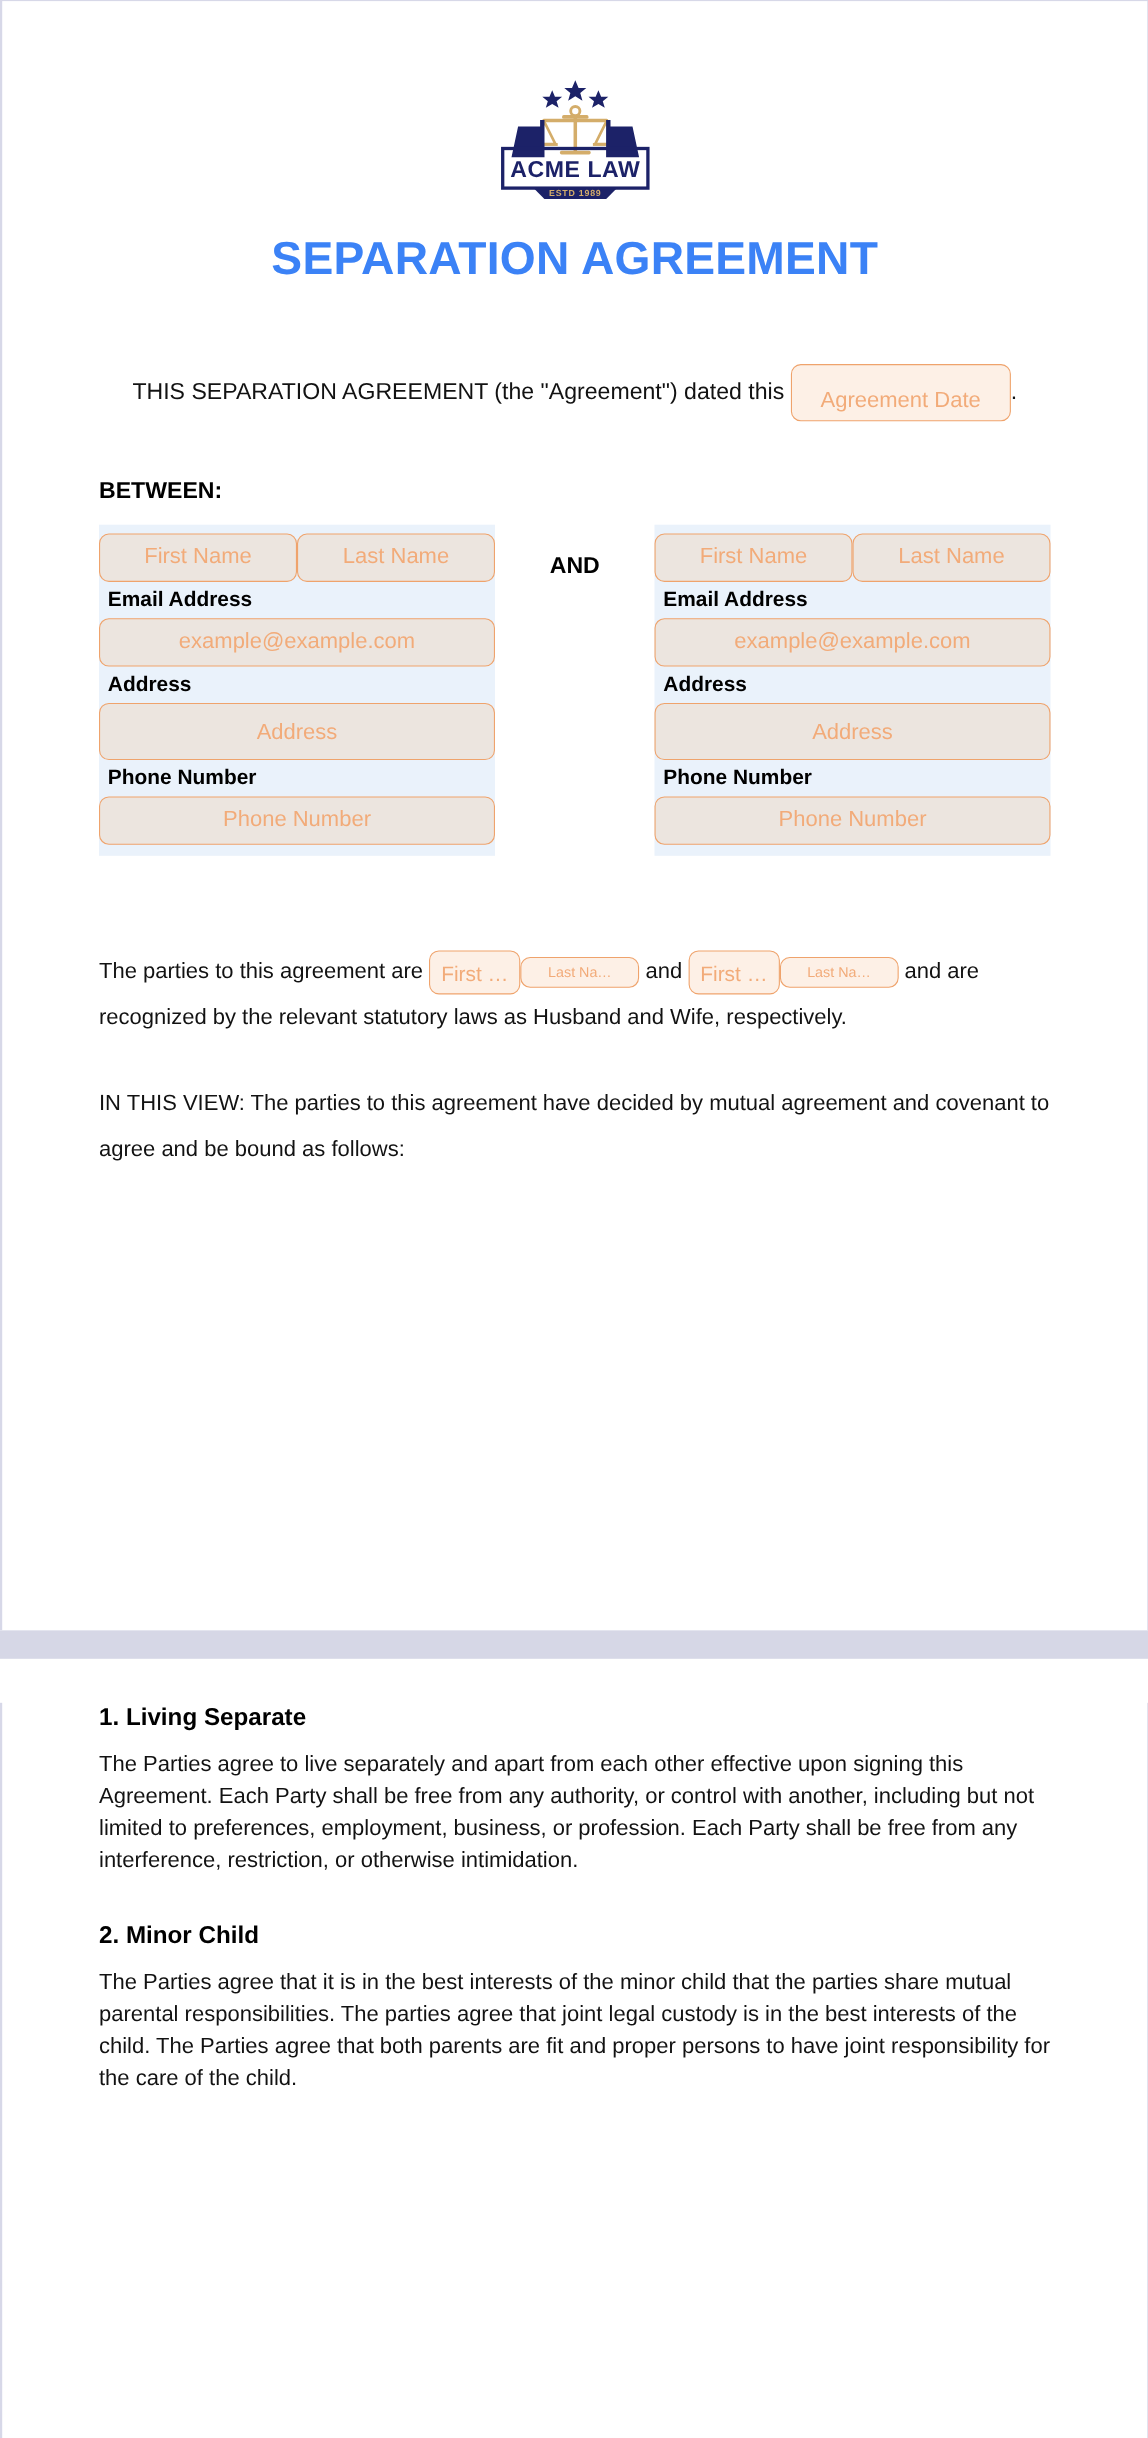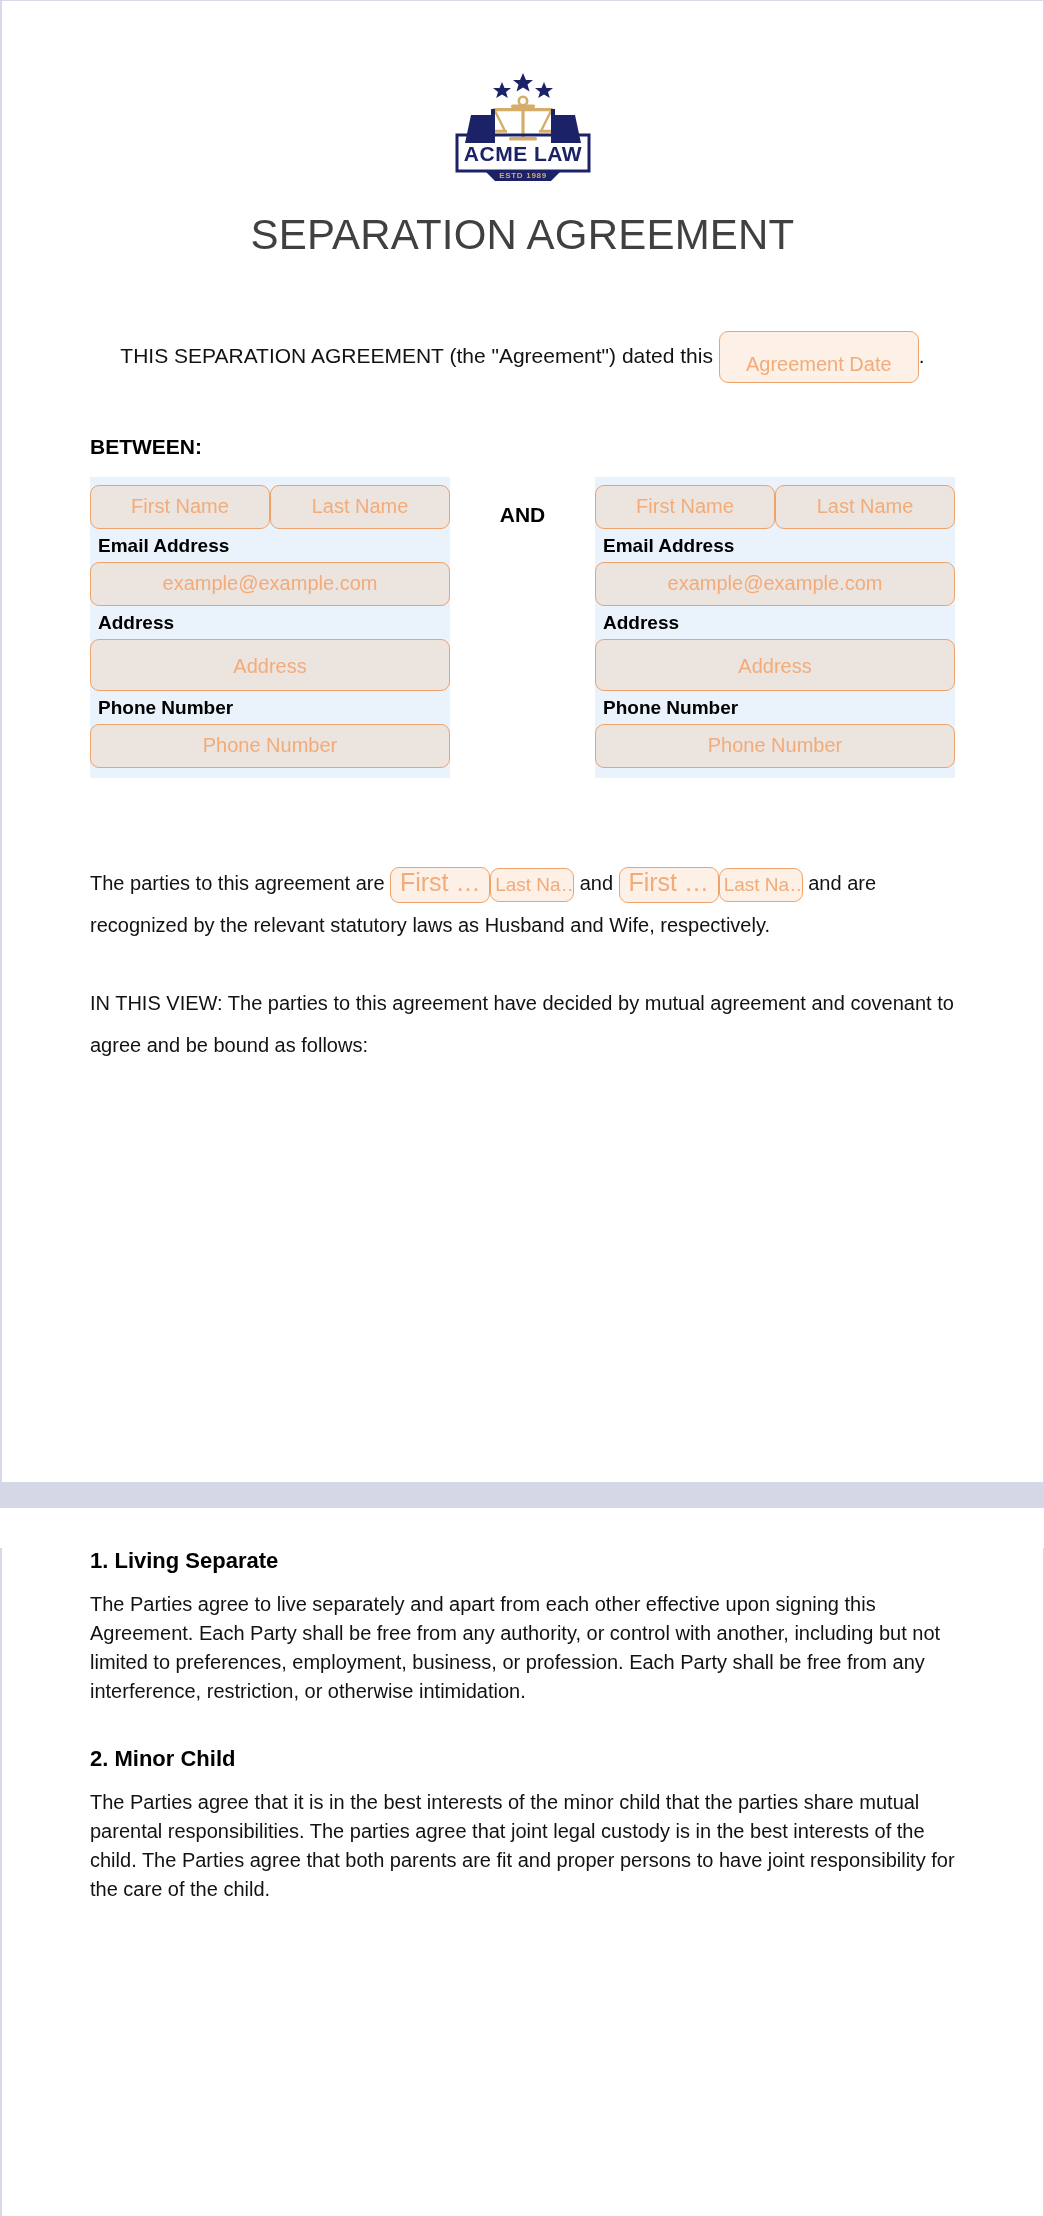--- a/index.html
+++ b/index.html
@@ -49,23 +49,23 @@
   }
   .logo {
     width: 152px;
     height: 122px;
     display: block;
   }
 
   
   .doc-title {
     text-align: center;
-    color: #404040;
+    color: #3b82f6;
     font-size: 42px;
-    font-weight: normal;
+    font-weight: bold;
     letter-spacing: 0.2px;
     margin-top: 30px;
   }
 
   
   .intro-line {
     margin-top: 72px;
     font-size: 21px;
     line-height: 40px;
     text-align: center;
@@ -81,22 +81,22 @@
     background: #fdf0e6;
     color: #f2ab79;
     text-align: center;
     font-size: 20px;
     line-height: 1.0;
     padding: 22px 12px 8px;
     white-space: nowrap;
     overflow: hidden;
   }
   .pill-date { min-width: 200px; }
-  .pill-sm-first { width: 100px; font-size: 25px; padding: 2px 4px 7px; }
-  .pill-sm-last  { width: 84px; font-size: 19px; padding: 6px 4px 7px; }
+  .pill-sm-first { width: 83px; font-size: 19px; padding: 12px 4px 7px; }
+  .pill-sm-last  { width: 108px; font-size: 13px; padding: 6px 4px 7px; }
 
   
   .between-label {
     margin-top: 52px;
     font-size: 21px;
     font-weight: bold;
     color: #000;
   }
 
   .parties-row {

